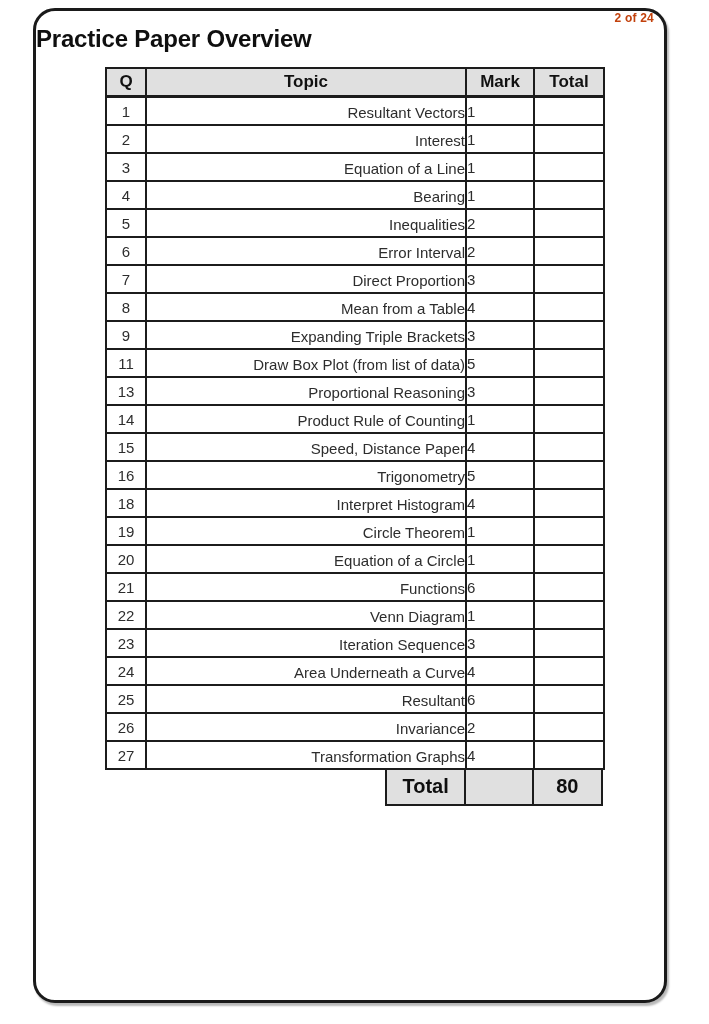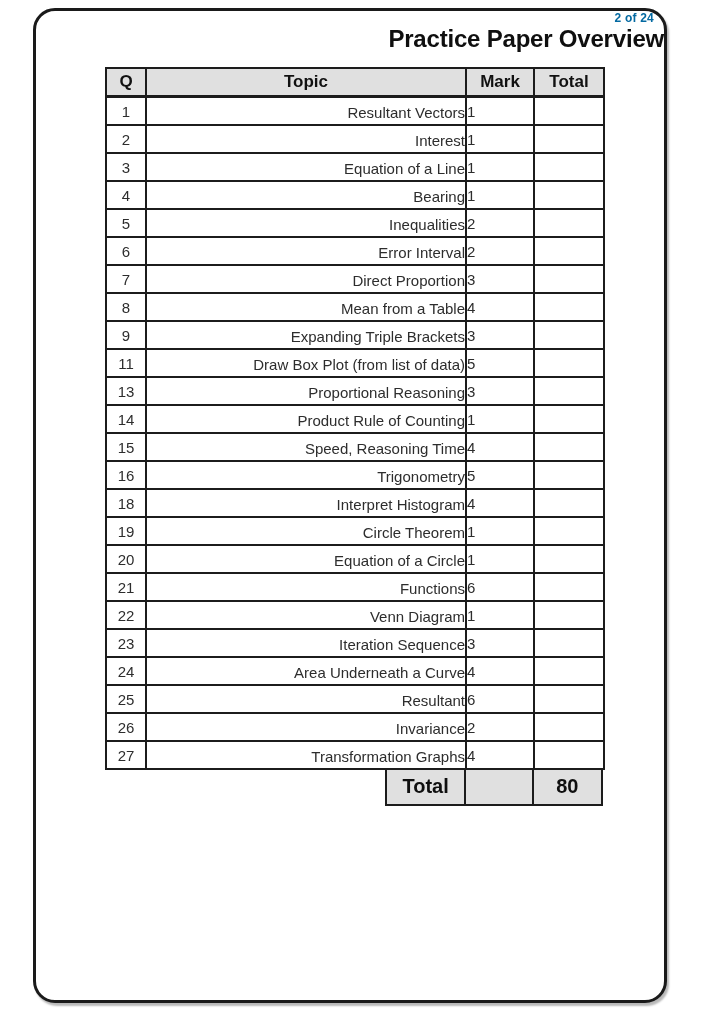--- a/index.html
+++ b/index.html
@@ -24,30 +24,30 @@
     border: 3px solid #1a1a1a;
     border-radius: 22px;
     box-shadow: 2px 3px 2px rgba(0,0,0,0.28);
   }
   .page-number {
     position: absolute;
     top: 0px;
     right: 10px;
     font-size: 12px;
     font-weight: bold;
-    color: #0369a1;
+    color: #c2410c;
     letter-spacing: 0.2px;
   }
   .page-title {
     position: absolute;
     top: 14px;
     left: 0;
     right: 0;
     margin: 0;
-    text-align: right;
+    text-align: left;
     font-size: 24px;
     font-weight: bold;
     color: #0f0f0f;
     letter-spacing: -0.2px;
   }
   .table-wrap {
     position: absolute;
     left: 69px;
     top: 56px;
     width: 498px;
@@ -215,21 +215,21 @@
             <td class="c-total"></td>
           </tr>
           <tr>
             <td class="c-q">14</td>
             <td class="c-topic">Product Rule of Counting</td>
             <td class="c-mark">1</td>
             <td class="c-total"></td>
           </tr>
           <tr>
             <td class="c-q">15</td>
-            <td class="c-topic">Speed, Reasoning Time</td>
+            <td class="c-topic">Speed, Distance Paper</td>
             <td class="c-mark">4</td>
             <td class="c-total"></td>
           </tr>
           <tr>
             <td class="c-q">16</td>
             <td class="c-topic">Trigonometry</td>
             <td class="c-mark">5</td>
             <td class="c-total"></td>
           </tr>
           <tr>

